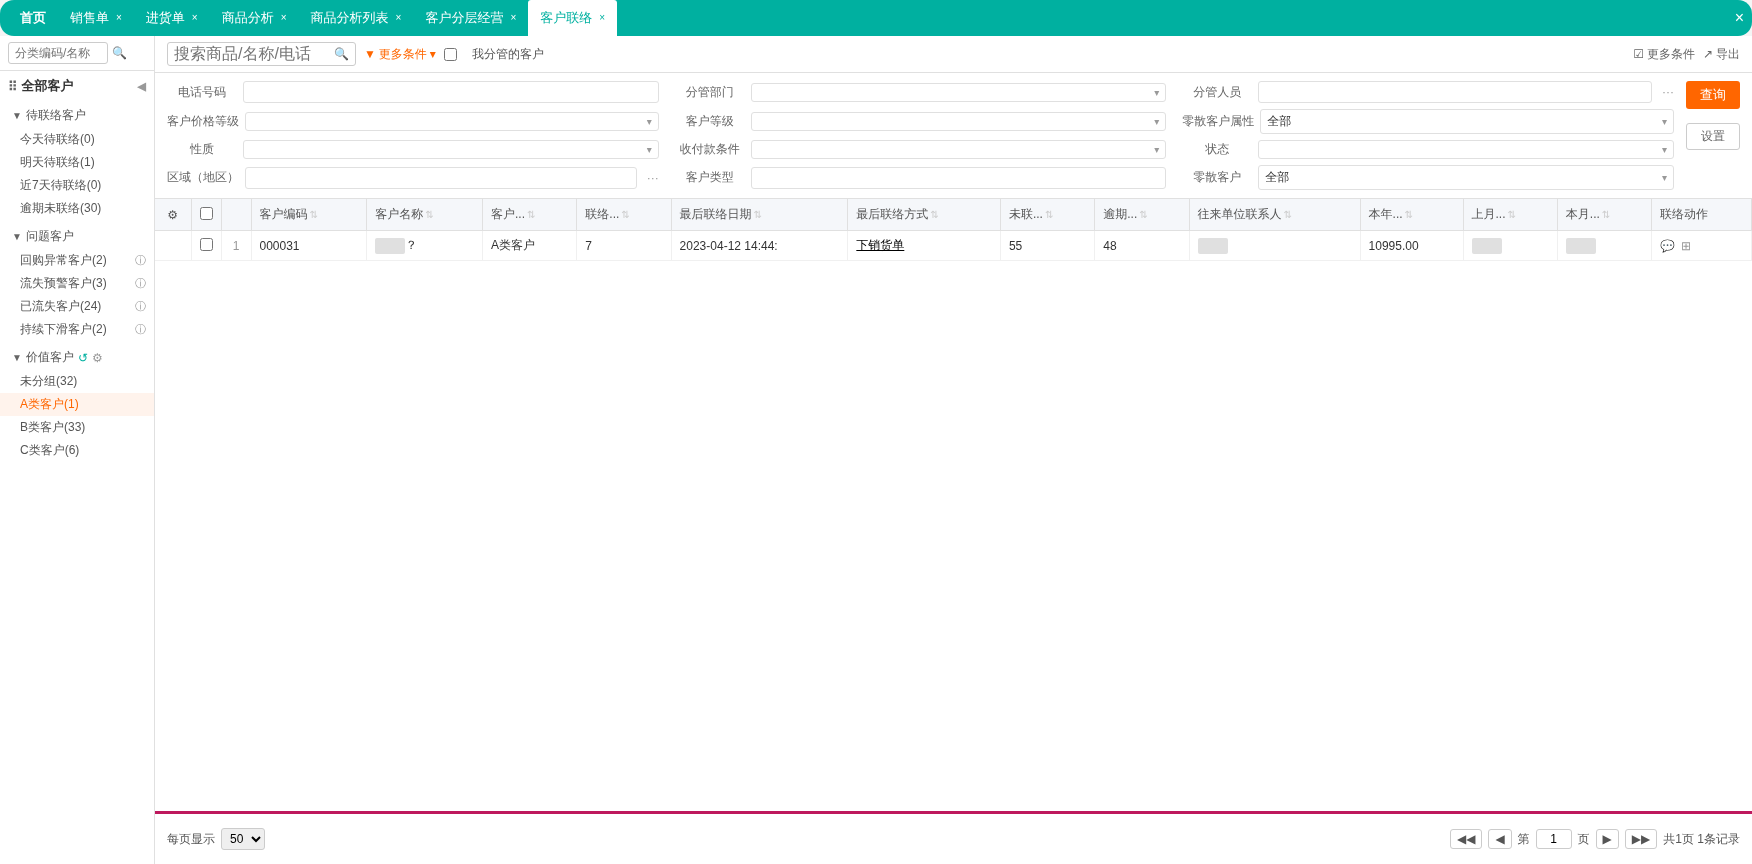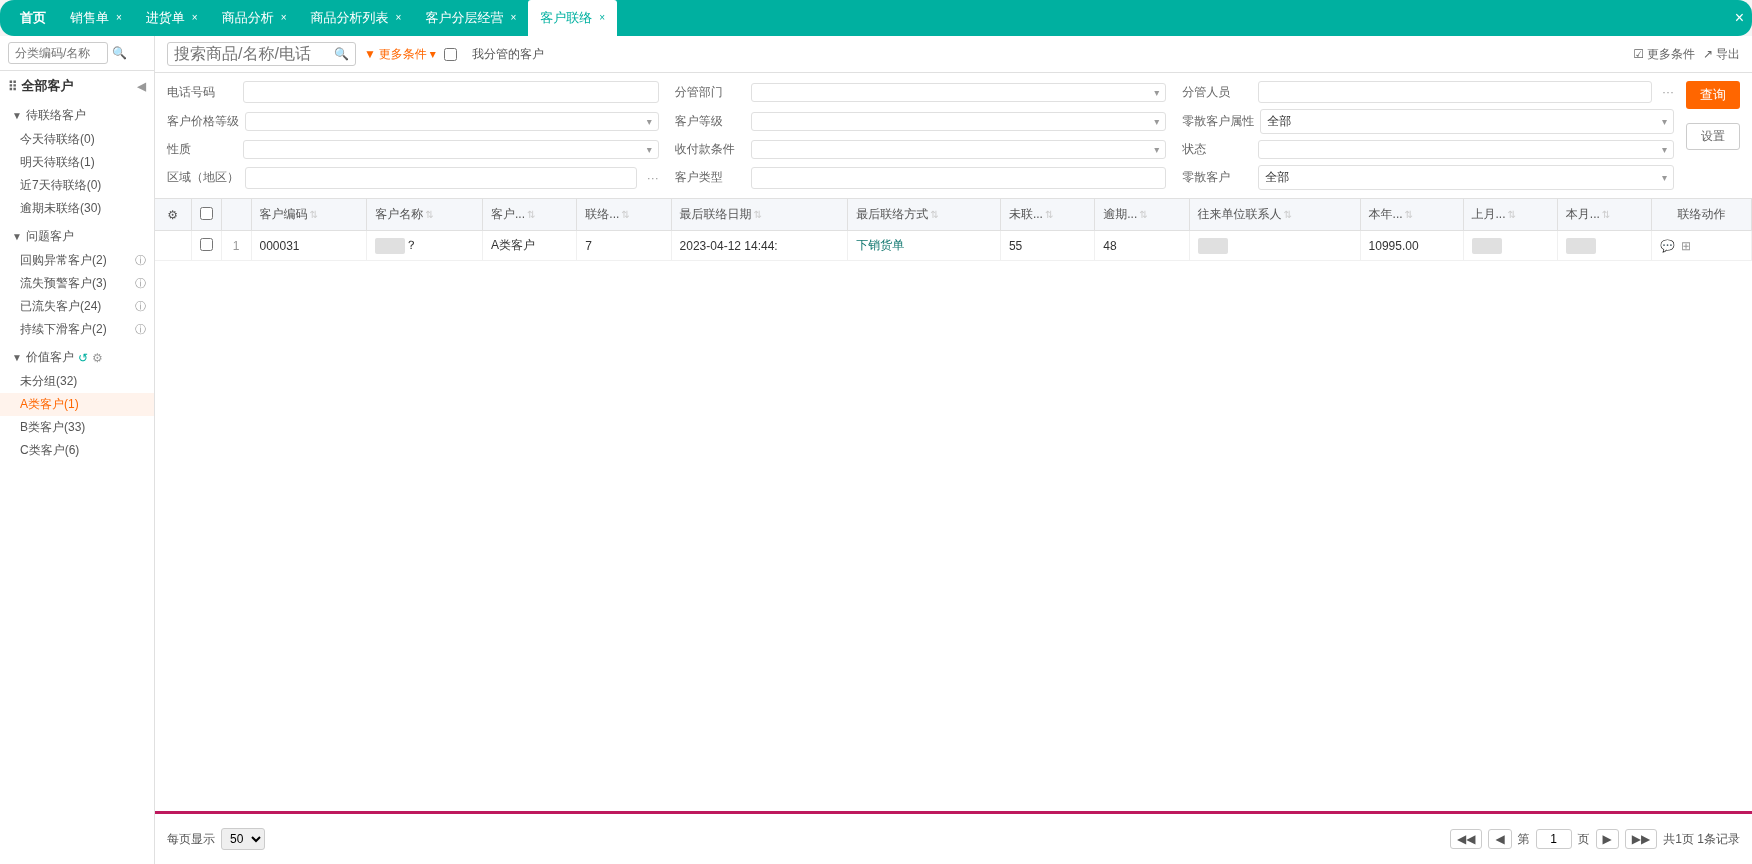--- a/index.html
+++ b/index.html
@@ -39,37 +39,37 @@
     
     .toolbar { display: flex; align-items: center; padding: 6px 12px; background: #fff; border-bottom: 1px solid #e0e0e0; gap: 8px; }
     .toolbar-search { display: flex; align-items: center; border: 1px solid #ccc; border-radius: 3px; padding: 2px 6px; background: #fff; }
     .toolbar-search input { border: none; outline: none; font-size: 16px; width: 160px; }
     .filter-btn { display: flex; align-items: center; gap: 3px; color: #ff6600; cursor: pointer; font-size: 12px; }
     .checkbox-label { display: flex; align-items: center; gap: 15px; color: #555; font-size: 12px; cursor: pointer; }
     .toolbar-right { margin-left: auto; display: flex; gap: 8px; align-items: center; }
     .batch-op { color: #666; font-size: 12px; display: flex; align-items: center; gap: 3px; cursor: pointer; }
     .export-btn { color: #666; font-size: 12px; display: flex; align-items: center; gap: 3px; cursor: pointer; }
     .filter-row { display: flex; align-items: center; gap: 6px; }
-    .filter-label { color: #666; font-size: 12px; min-width: 70px; text-align: left; }
+    .filter-label { color: #666; font-size: 12px; min-width: 70px; text-align: center; }
     .filter-select { flex: 1; display: flex; align-items: center; border: 1px solid #e0e0e0; border-radius: 3px; padding: 3px 6px; background: #fff; cursor: pointer; font-size: 12px; color: #333; justify-content: space-between; }
     .filter-select .chevron { color: #999; font-size: 10px; }
     .filter-input { flex: 1; border: 1px solid #e0e0e0; border-radius: 3px; padding: 3px 6px; font-size: 12px; outline: none; }
     .filter-dots { color: #999; cursor: pointer; margin-left: 4px; }
     .btn-query { background: #ff6600; color: #fff; border: none; border-radius: 3px; padding: 5px 14px; cursor: pointer; font-size: 13px; }
     .btn-settings { background: #fff; color: #666; border: 1px solid #ccc; border-radius: 3px; padding: 4px 14px; cursor: pointer; font-size: 12px; }
 
     
     .table-container { flex: 1; overflow-x: auto; overflow-y: auto; background: #fff; }
     table { width: 100%; border-collapse: collapse; font-size: 12px; }
     table thead tr { background: #f5f7fa; }
-    table th { padding: 7px 8px; border-bottom: 1px solid #e0e0e0; border-right: 1px solid #e0e0e0; color: #555; font-weight: normal; text-align: center; white-space: nowrap; position: sticky; top: 0; background: #f5f7fa; z-index: 1; }
+    table th { padding: 7px 8px; border-bottom: 1px solid #e0e0e0; border-right: 1px solid #e0e0e0; color: #555; font-weight: normal; text-align: left; white-space: nowrap; position: sticky; top: 0; background: #f5f7fa; z-index: 1; }
     table th .col-header { display: flex; align-items: center; gap: 2px; }
     table th .sort-icon { color: #ccc; font-size: 10px; }
     table td { padding: 6px 8px; border-bottom: 1px solid #f0f0f0; border-right: 1px solid #f0f0f0; color: #333; white-space: nowrap; }
-    table td a { color: #0f766e; cursor: pointer; }
+    table td a { color: #000000; text-decoration: underline; cursor: pointer; }
 
     
     .footer { background: #fff; border-top: 3px solid #be185d; display: flex; padding: 14px 12px; justify-content: space-between; }
     .footer-left { display: flex; align-items: center; gap: 6px; font-size: 12px; color: #555; }
     .page-size-select { border: 1px solid #ccc; border-radius: 3px; padding: 2px 4px; font-size: 12px; outline: none; }
     .footer-right { display: flex; align-items: center; gap: 6px; font-size: 12px; color: #555; }
     .page-btn { border: 1px solid #ccc; border-radius: 3px; padding: 2px 6px; cursor: pointer; background: #fff; font-size: 12px; color: #555; }
     .page-btn:disabled { color: #ccc; cursor: not-allowed; }
     .page-input { border: 1px solid #ccc; border-radius: 3px; padding: 2px 4px; width: 36px; text-align: center; font-size: 12px; outline: none; }
 

